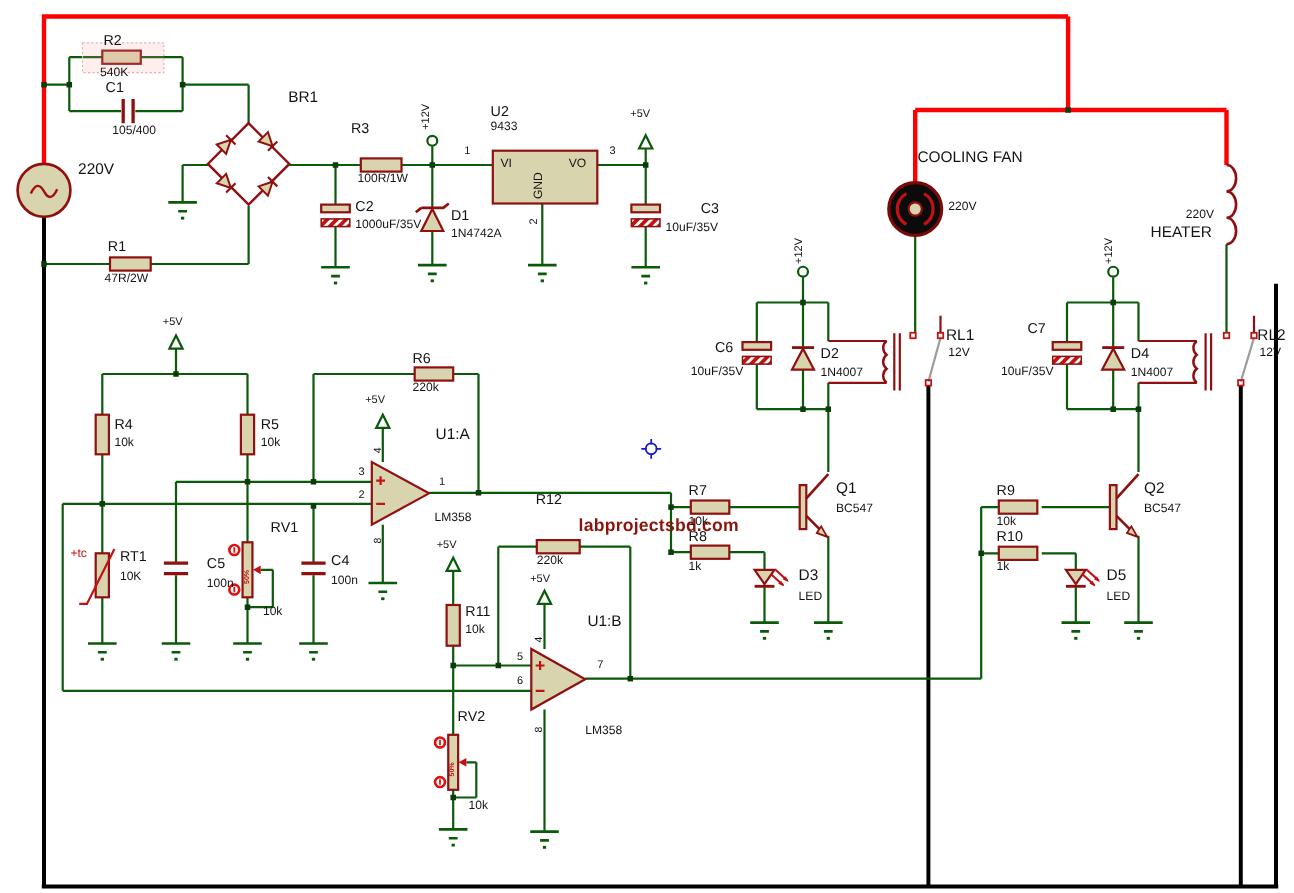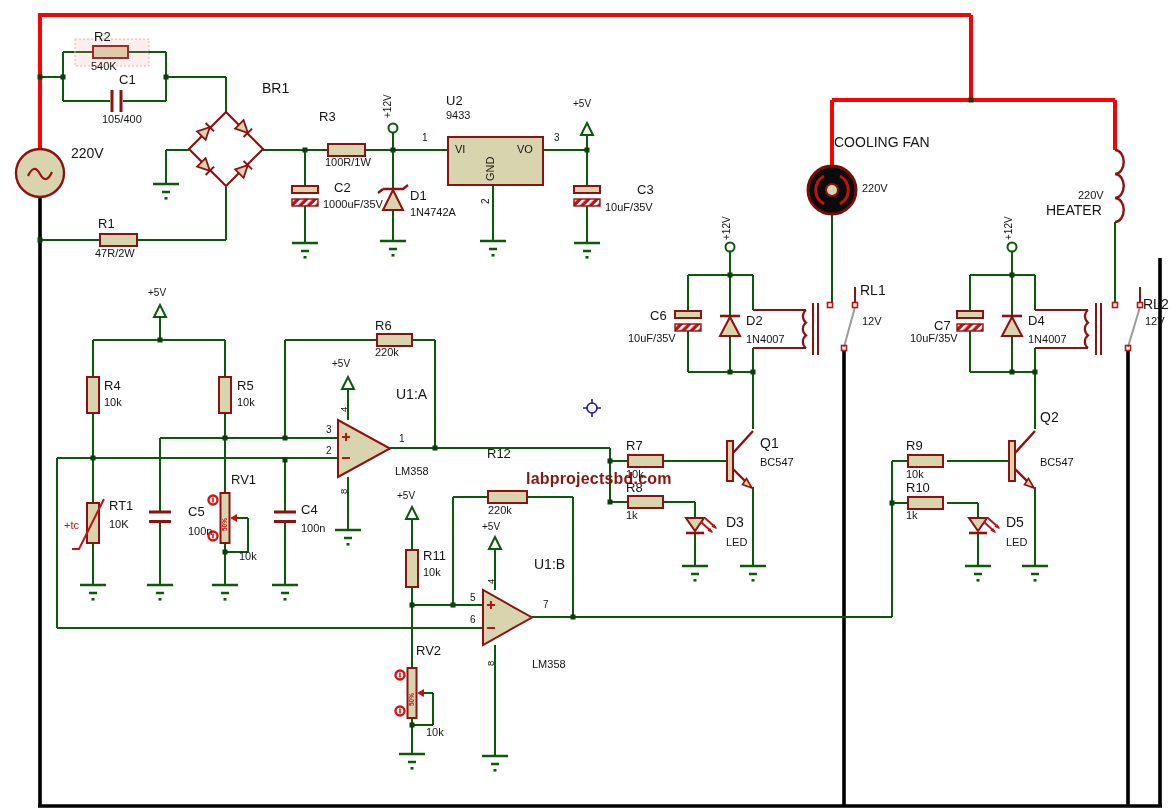--- a/index.html
+++ b/index.html
@@ -301,29 +301,29 @@
   <rect x="75" y="39" width="74" height="27" fill="rgba(250,160,160,0.18)" stroke="#E6AFAF" stroke-width="1" stroke-dasharray="2 2"></rect>
 
   <g stroke="#1A1ACC" stroke-width="1.6" fill="none">
     <circle cx="592" cy="408" r="5"></circle>
     <path d="M592 399 V404 M592 412 V417 M583 408 H588 M596 408 H601"></path>
   </g>
 </svg>
 
 <div class="L s13" style="left:94px;top:30px">R2</div>
 <div class="L s11" style="left:91px;top:61px">540K</div>
-<div class="L s13" style="left:119px;top:73px">C1</div>
+<div class="L s13" style="left:96px;top:73px">C1</div>
 <div class="L s11" style="left:102px;top:114px">105/400</div>
 <div class="L s14" style="left:71px;top:146px">220V</div>
 <div class="L s13" style="left:98px;top:217px">R1</div>
 <div class="L s11" style="left:95px;top:248px">47R/2W</div>
 <div class="L s14" style="left:262px;top:81px">BR1</div>
 <div class="L s13" style="left:319px;top:110px">R3</div>
 <div class="L s11" style="left:325px;top:157px">100R/1W</div>
-<div class="L s13" style="left:334px;top:181px">C2</div>
+<div class="L s13" style="left:323px;top:181px">C2</div>
 <div class="L s11" style="left:323px;top:199px">1000uF/35V</div>
 <div class="L s10 rot" style="left:383px;top:118px">+12V</div>
 <div class="L s13" style="left:410px;top:189px">D1</div>
 <div class="L s11" style="left:410px;top:207px">1N4742A</div>
 <div class="L s13" style="left:446px;top:94px">U2</div>
 <div class="L s11" style="left:446px;top:110px">9433</div>
 <div class="L s10" style="left:422px;top:133px">1</div>
 <div class="L s11" style="left:455px;top:144px">VI</div>
 <div class="L s11" style="left:517px;top:144px">VO</div>
 <div class="L s11 rot" style="left:485px;top:181px">GND</div>
@@ -343,24 +343,24 @@
 <div class="L s10" style="left:332px;top:359px">+5V</div>
 <div class="L s14" style="left:396px;top:387px">U1:A</div>
 <div class="L s10" style="left:326px;top:425px">3</div>
 <div class="L s10" style="left:326px;top:446px">2</div>
 <div class="L s10" style="left:399px;top:434px">1</div>
 <div class="L s9 rot" style="left:339px;top:412px">4</div>
 <div class="L s9 rot" style="left:339px;top:494px">8</div>
 <div class="L s11" style="left:395px;top:466px">LM358</div>
 <div class="L s13" style="left:109px;top:499px">RT1</div>
 <div class="L s11" style="left:109px;top:519px">10K</div>
-<div class="L s11 redtx" style="left:64px;top:520px">+tc</div>
+<div class="L s11 redtx" style="left:64px;top:498px">+tc</div>
 <div class="L s13" style="left:188px;top:505px">C5</div>
 <div class="L s11" style="left:188px;top:526px">100n</div>
-<div class="L s13" style="left:231px;top:473px">RV1</div>
+<div class="L s13" style="left:246px;top:473px">RV1</div>
 <div class="L s11" style="left:239px;top:551px">10k</div>
 <div class="L pct rot" style="left:222px;top:531px">50%</div>
 <div class="L s13" style="left:301px;top:503px">C4</div>
 <div class="L s11" style="left:301px;top:523px">100n</div>
 
 <div class="L s13" style="left:487px;top:447px">R12</div>
 <div class="L s11" style="left:488px;top:505px">220k</div>
 <div class="L s10" style="left:397px;top:491px">+5V</div>
 <div class="L s10" style="left:482px;top:522px">+5V</div>
 <div class="L s13" style="left:423px;top:549px">R11</div>
@@ -381,39 +381,39 @@
 <div class="L s14" style="left:834px;top:135px">COOLING FAN</div>
 <div class="L s11" style="left:862px;top:183px">220V</div>
 <div class="L s11" style="left:1078px;top:190px">220V</div>
 <div class="L s14" style="left:1046px;top:203px">HEATER</div>
 <div class="L s10 rot" style="left:722px;top:240px">+12V</div>
 <div class="L s10 rot" style="left:1004px;top:240px">+12V</div>
 <div class="L s13" style="left:650px;top:309px">C6</div>
 <div class="L s11" style="left:628px;top:333px">10uF/35V</div>
 <div class="L s13" style="left:746px;top:314px">D2</div>
 <div class="L s11" style="left:746px;top:334px">1N4007</div>
-<div class="L s14" style="left:860px;top:283px">RL1</div>
+<div class="L s14" style="left:860px;top:297px">RL1</div>
 <div class="L s11" style="left:862px;top:316px">12V</div>
-<div class="L s13" style="left:934px;top:319px">C7</div>
+<div class="L s13" style="left:934px;top:292px">C7</div>
 <div class="L s11" style="left:910px;top:333px">10uF/35V</div>
 <div class="L s13" style="left:1028px;top:314px">D4</div>
 <div class="L s11" style="left:1028px;top:334px">1N4007</div>
 <div class="L s14" style="left:1143px;top:297px">RL2</div>
 <div class="L s11" style="left:1145px;top:316px">12V</div>
 
 <div class="L s13" style="left:626px;top:439px">R7</div>
 <div class="L s11" style="left:626px;top:469px">10k</div>
 <div class="L s13" style="left:626px;top:481px">R8</div>
 <div class="L s11" style="left:626px;top:510px">1k</div>
 <div class="L s14" style="left:760px;top:436px">Q1</div>
 <div class="L s11" style="left:760px;top:457px">BC547</div>
 <div class="L s14" style="left:726px;top:515px">D3</div>
 <div class="L s11" style="left:726px;top:537px">LED</div>
 <div class="L s13" style="left:906px;top:439px">R9</div>
 <div class="L s11" style="left:906px;top:469px">10k</div>
 <div class="L s13" style="left:906px;top:481px">R10</div>
 <div class="L s11" style="left:906px;top:510px">1k</div>
-<div class="L s14" style="left:1040px;top:410px">Q2</div>
+<div class="L s14" style="left:1040px;top:436px">Q2</div>
 <div class="L s11" style="left:1040px;top:457px">BC547</div>
 <div class="L s14" style="left:1006px;top:515px">D5</div>
 <div class="L s11" style="left:1006px;top:537px">LED</div>
 
 </div>
 
 </body></html>

